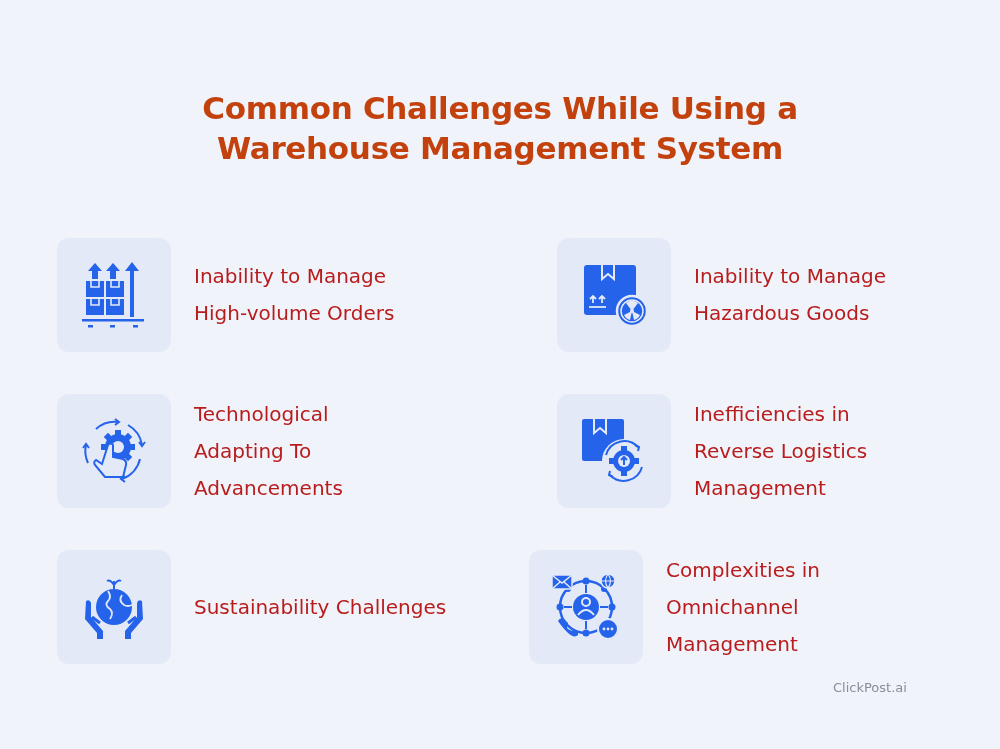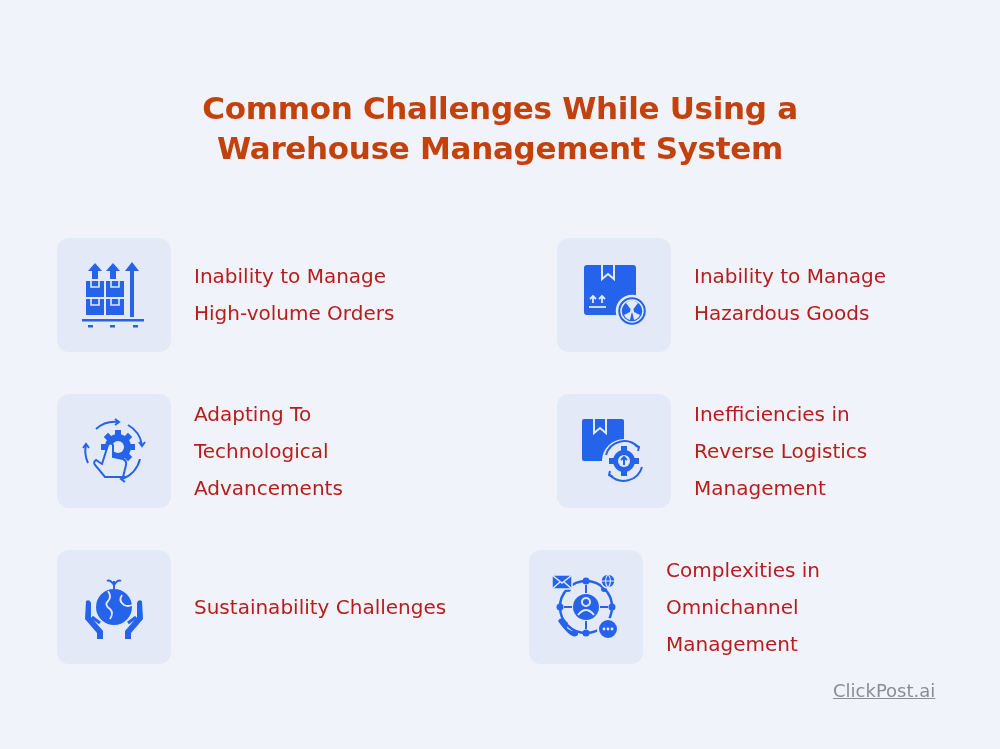--- a/index.html
+++ b/index.html
@@ -19,21 +19,21 @@
     background:#e3e9f7; display:flex; align-items:center; justify-content:center;
   }
   .icon-box svg { width:72px; height:72px; }
   .label {
     position:absolute; left:137px; top:0; height:114px; width:320px;
     display:flex; flex-direction:column; justify-content:center;
     font-family:"DejaVu Sans", sans-serif; font-size:20px; line-height:37px; color:#b91c1c;
   }
   .brand {
     position:absolute; left:833px; top:680px; font-family:"DejaVu Sans", sans-serif;
-    font-size:18px; color:#8a8d97;text-decoration:underline;
+    font-size:13px; color:#8a8d97;
   }
 </style>
 </head>
 <body>
 
 <div class="title">
   <div>Common Challenges While Using a</div>
   <div>Warehouse Management System</div>
 </div>
 
@@ -114,22 +114,22 @@
           <rect x="51" y="29" width="6" height="6"></rect>
         <rect x="27" y="19" width="6" height="6" transform="rotate(45 30 22)"></rect>
         <rect x="47" y="19" width="6" height="6" transform="rotate(45 50 22)"></rect>
         <rect x="47" y="39" width="6" height="6" transform="rotate(45 50 42)"></rect>
       </g>
       <circle cx="40" cy="32" r="6" fill="#e3e9f7"></circle>
       <path d="M30,30 q3,-3 5,0 l0,12 l10,2 q4,2 3,6 l-3,12 h-18 l-10,-12 q-2,-3 1,-5 l6,4 z" fill="#e3e9f7" stroke="#2563eb" stroke-width="2"></path>
     </svg>
   </div>
   <div class="label">
+    <span>Technological</span>
     <span>Adapting To</span>
-    <span>Technological</span>
     <span>Advancements</span>
   </div>
 </div>
 
 <div class="card" style="left:557px; top:394px;">
   <div class="icon-box">
     <svg viewBox="0 0 72 72">
       <rect x="4" y="4" width="42" height="42" rx="2" fill="#2563eb"></rect>
       <path d="M16,4 v14 l6,-5 l6,5 v-14" fill="none" stroke="#e3e9f7" stroke-width="2"></path>
       <circle cx="46" cy="46" r="22" fill="#e3e9f7"></circle>

